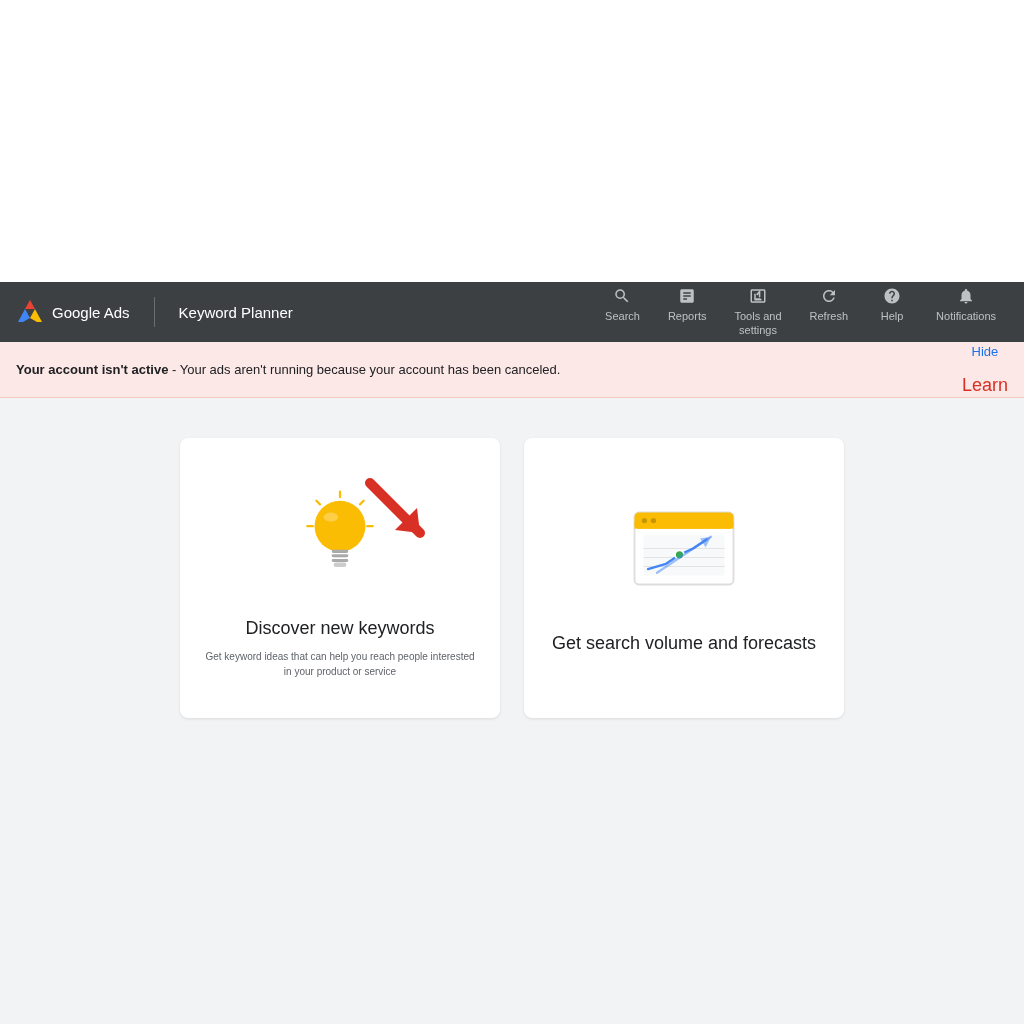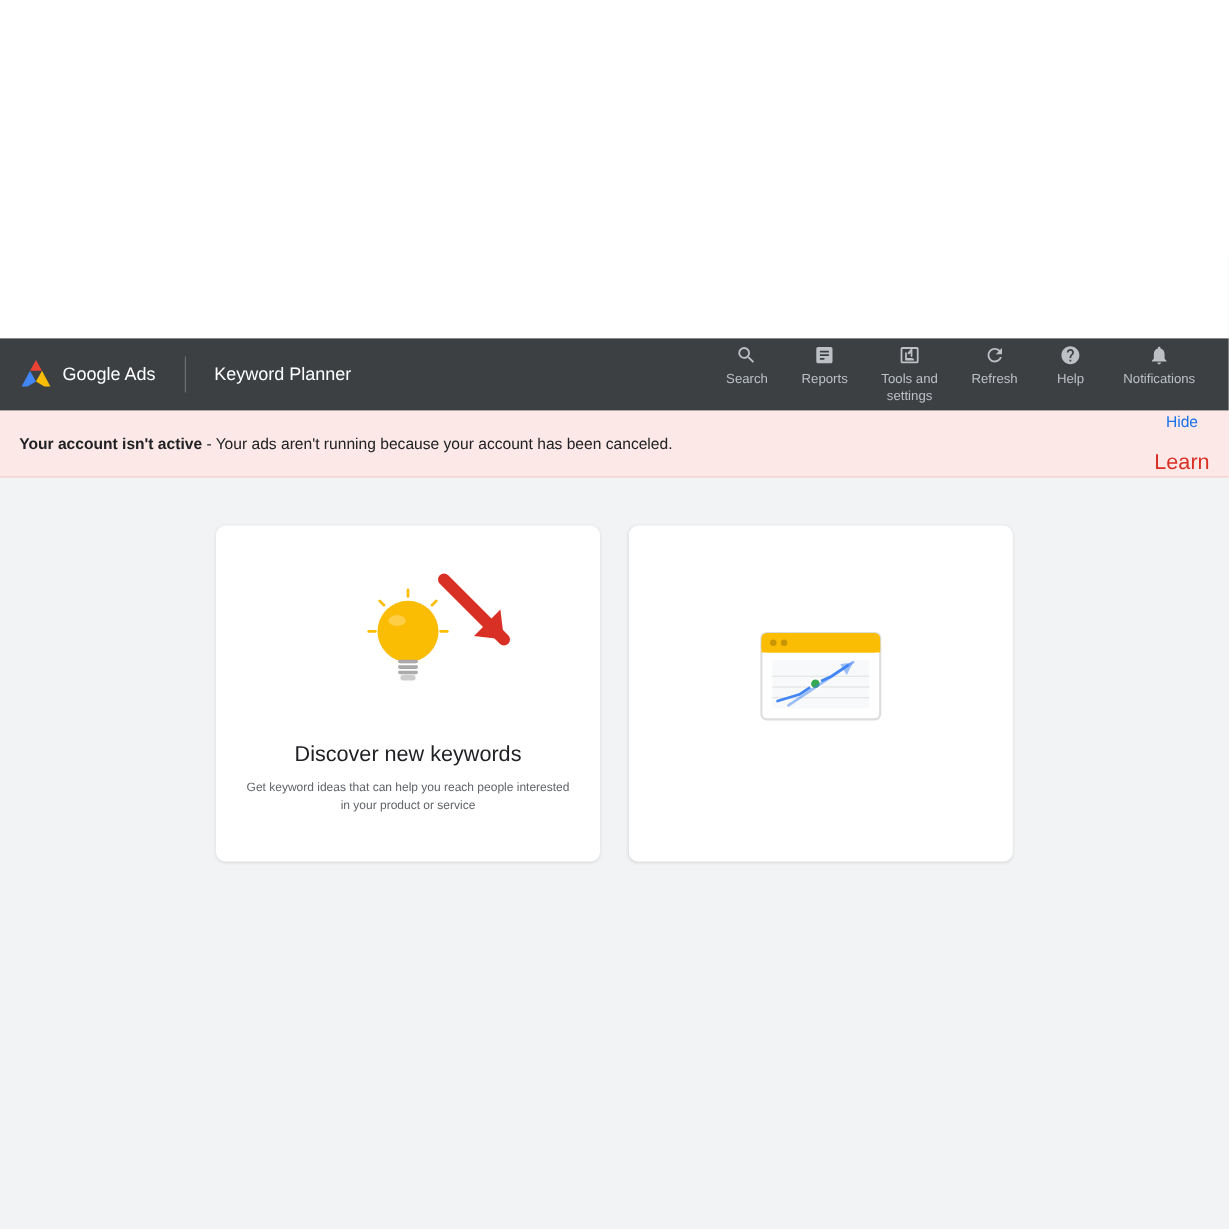--- a/index.html
+++ b/index.html
@@ -361,16 +361,17 @@
           <line x1="15" y1="65" x2="105" y2="65" stroke="#e0e0e0" stroke-width="1"></line>
 
           <polyline points="20,68 40,62 55,52 70,45 85,35" fill="none" stroke="#4285F4" stroke-width="2.5" stroke-linecap="round" stroke-linejoin="round"></polyline>
 
           <circle cx="55" cy="52" r="5" fill="#34A853" stroke="#fff" stroke-width="2"></circle>
 
           <line x1="30" y1="72" x2="90" y2="32" stroke="#4285F4" stroke-width="2.5" stroke-linecap="round" opacity="0.5"></line>
           <polygon points="90,32 78,34 84,44" fill="#4285F4" opacity="0.5"></polygon>
         </svg>
       </div>
+      <h3 class="card-title">Get search volume and forecasts</h3>
     </div>
 
   </div>
 </main>
 
 </body></html>

